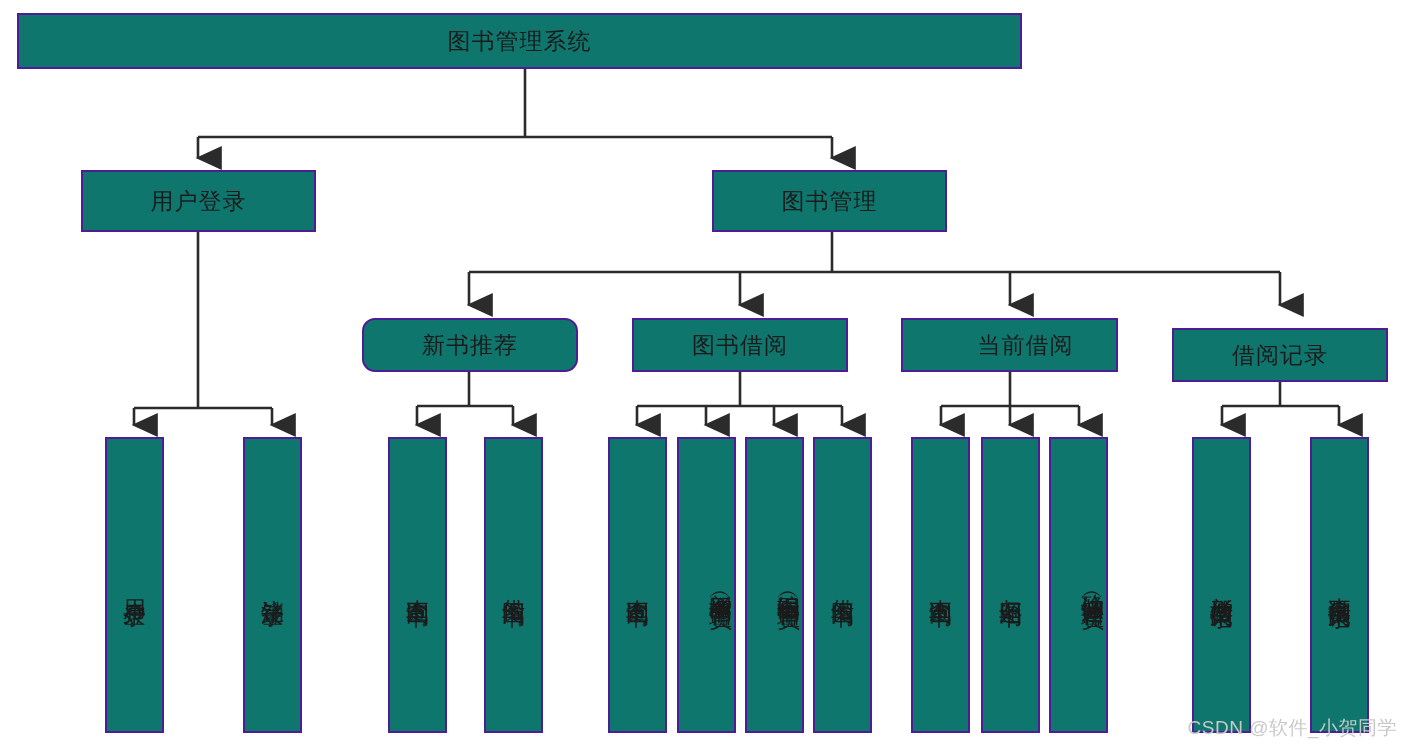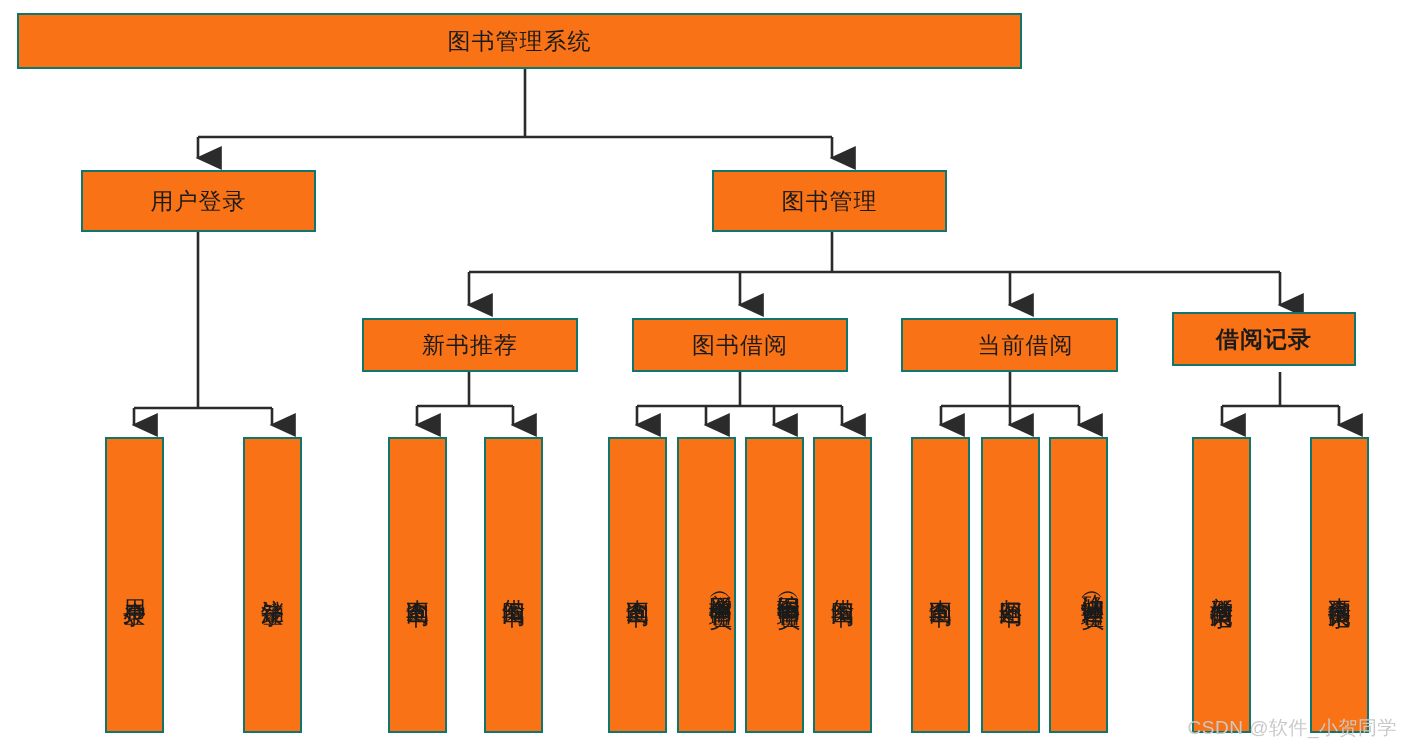--- a/index.html
+++ b/index.html
@@ -13,22 +13,22 @@
   #canvas {
     position: relative;
     width: 1405px;
     height: 747px;
     background: #ffffff;
     overflow: hidden;
   }
   .node {
     position: absolute;
     box-sizing: border-box;
-    border: 2px solid #0f766e;
-    background: #f97316;
+    border: 2px solid #4c1d95;
+    background: #0f766e;
     display: flex;
     align-items: center;
     justify-content: center;
     color: #1b1b1b;
   }
   .node-h {
     font-size: 23px;
     letter-spacing: 1px;
     white-space: nowrap;
   }
@@ -135,30 +135,30 @@
     <span>图书管理系统</span>
   </div>
 
   <div class="node node-h" style="left:81px; top:170px; width:235px; height:62px;">
     <span>用户登录</span>
   </div>
   <div class="node node-h" style="left:712px; top:170px; width:235px; height:62px;text-align:right;">
     <span>图书管理</span>
   </div>
 
-  <div class="node node-h" style="left:362px; top:318px; width:216px; height:54px;">
+  <div class="node node-h" style="left:362px; top:318px; width:216px; height:54px;border-radius:13px;">
     <span>新书推荐</span>
   </div>
   <div class="node node-h" style="left:632px; top:318px; width:216px; height:54px;">
     <span>图书借阅</span>
   </div>
   <div class="node node-h" style="left:901px; top:318px; width:217px; height:54px;padding-left:32px;">
     <span>当前借阅</span>
   </div>
-  <div class="node node-h" style="left:1172px; top:312px; width:184px; height:54px;font-weight:bold;">
+  <div class="node node-h" style="left:1172px; top:328px; width:216px; height:54px;">
     <span>借阅记录</span>
   </div>
 
   <div class="node node-v align-center" style="left:105px; top:437px; width:59px; height:296px;">
     <span class="vtext">用户登录</span>
   </div>
   <div class="node node-v align-center" style="left:243px; top:437px; width:59px; height:296px;">
     <span class="vtext">注销登录</span>
   </div>
 

